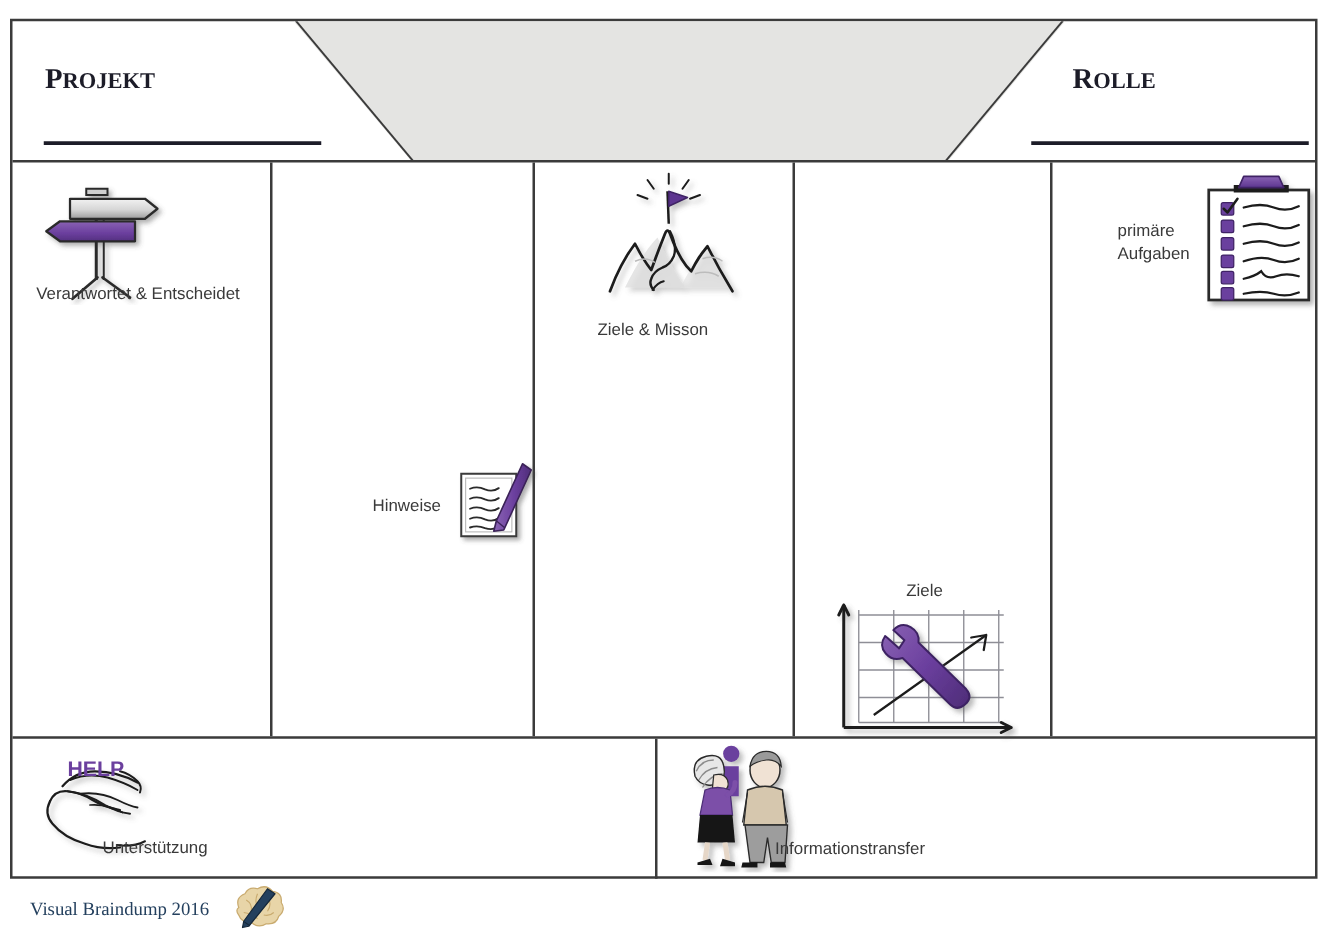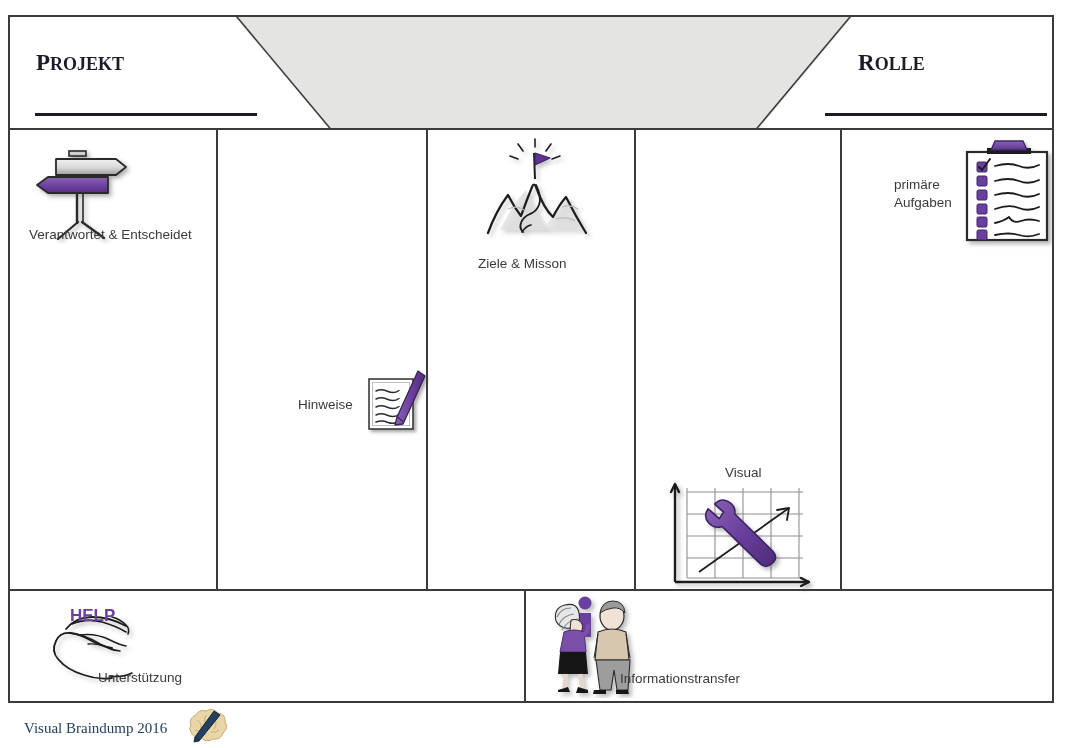--- a/index.html
+++ b/index.html
@@ -134,21 +134,21 @@
 
   
   .bottom-row {
     position: absolute;
     left: 0;
     top: 572px;
     width: 100%;
     height: 114px;
     border-top: 2px solid #3b3b3b;
   }
-  #cell-unterstuetzung { position:absolute; left:16px;    top:0; width: 514px; height: 112px; }
+  #cell-unterstuetzung { position:absolute; left:0;    top:0; width: 514px; height: 112px; }
   #cell-infotransfer   { position:absolute; left:516px;top:0; width: 530px; height: 112px; }
   #vline-bottom { position: absolute; left: 514px; top: 0; width: 2px; height: 112px; background: #3b3b3b; }
 
   
   .cell-label {
     position: absolute;
     font-family: "Liberation Sans", sans-serif;
     font-size: 13.5px;
     color: #3a3a3a;
     white-space: pre;
@@ -312,21 +312,21 @@
               <path d="M40 21 L48 24"></path>
               <path d="M90 21 L82 24"></path>
             </g>
           </g>
         </svg>
       </div>
       <div class="cell-label" style="left:50px; top:125px;">Ziele &amp; Misson</div>
     </div>
 
     <div class="cell" id="cell-tools">
-      <div class="cell-label" style="left:89px; top:334px;">Visual</div>
+      <div class="cell-label" style="left:89px; top:334px;">Ziele</div>
       <div class="icon-box" style="left:27px; top:348px;">
         <svg width="152" height="118" viewBox="0 0 152 118">
           <defs>
             <filter id="sh5" x="-20%" y="-20%" width="150%" height="150%">
               <feDropShadow dx="3" dy="3" stdDeviation="2" flood-color="#5a5a5a" flood-opacity="0.42"></feDropShadow>
             </filter>
             <linearGradient id="wrenchGrad" x1="0" y1="0" x2="1" y2="1">
               <stop offset="0%" stop-color="#8a63b4"></stop>
               <stop offset="50%" stop-color="#6b3f9e"></stop>
               <stop offset="100%" stop-color="#4d2c77"></stop>

